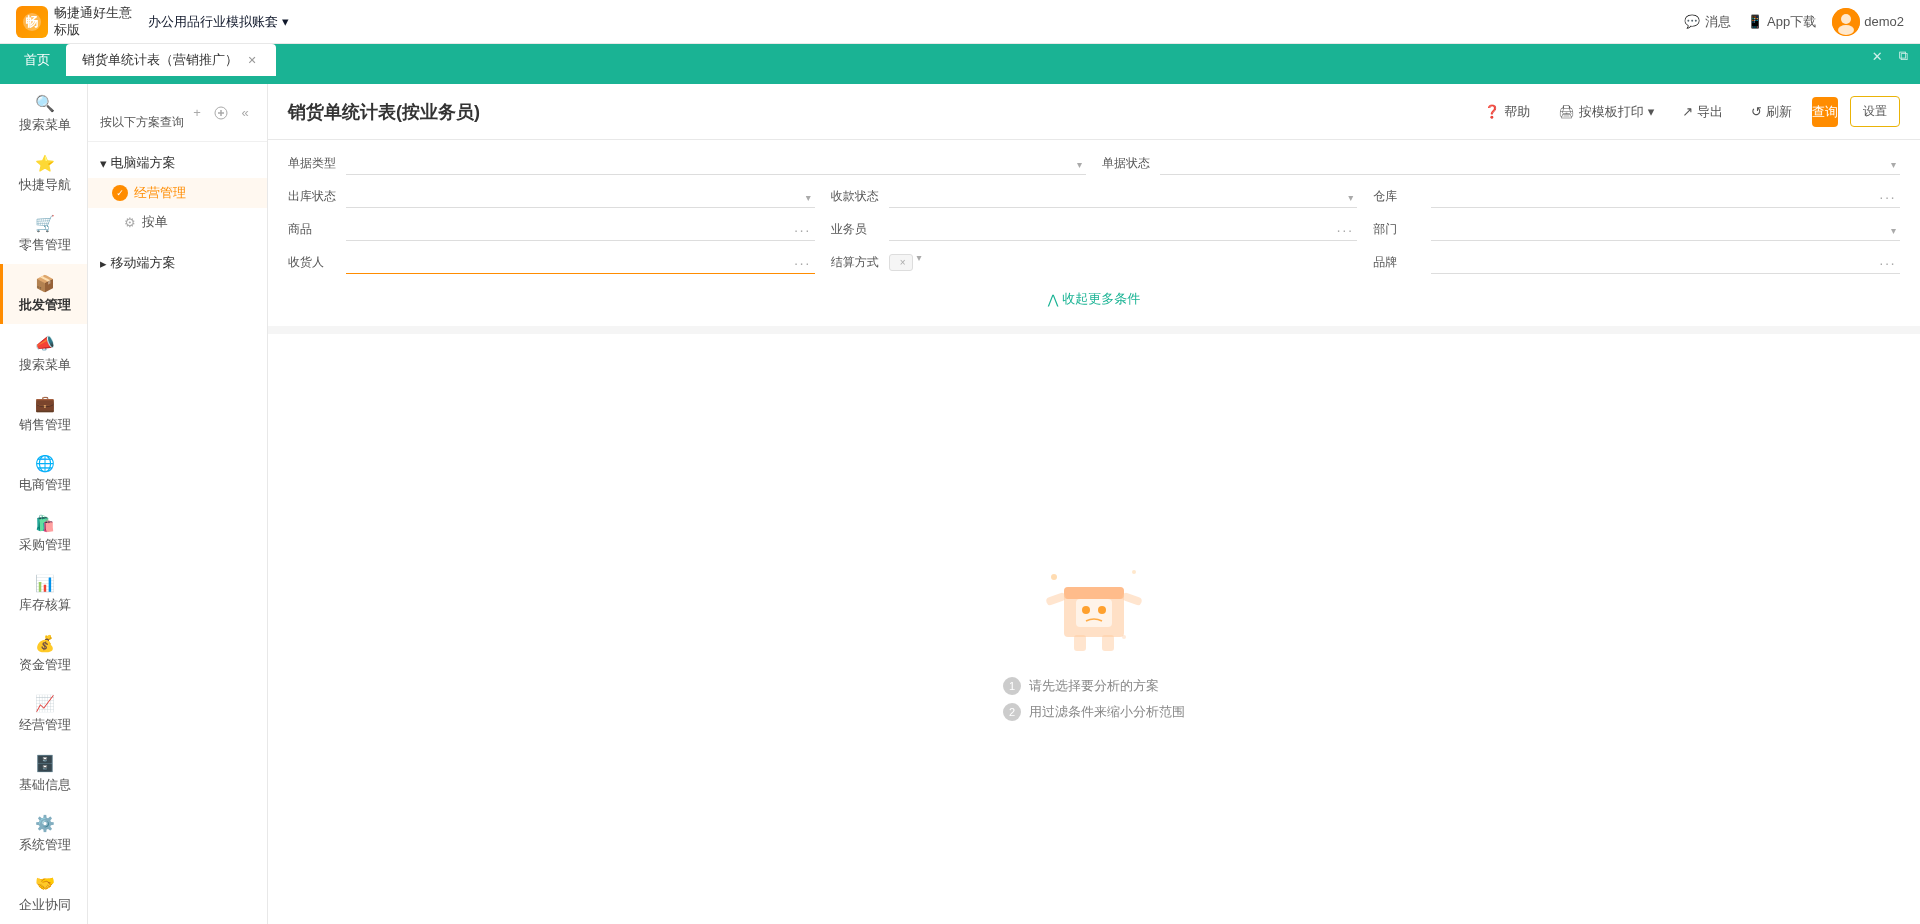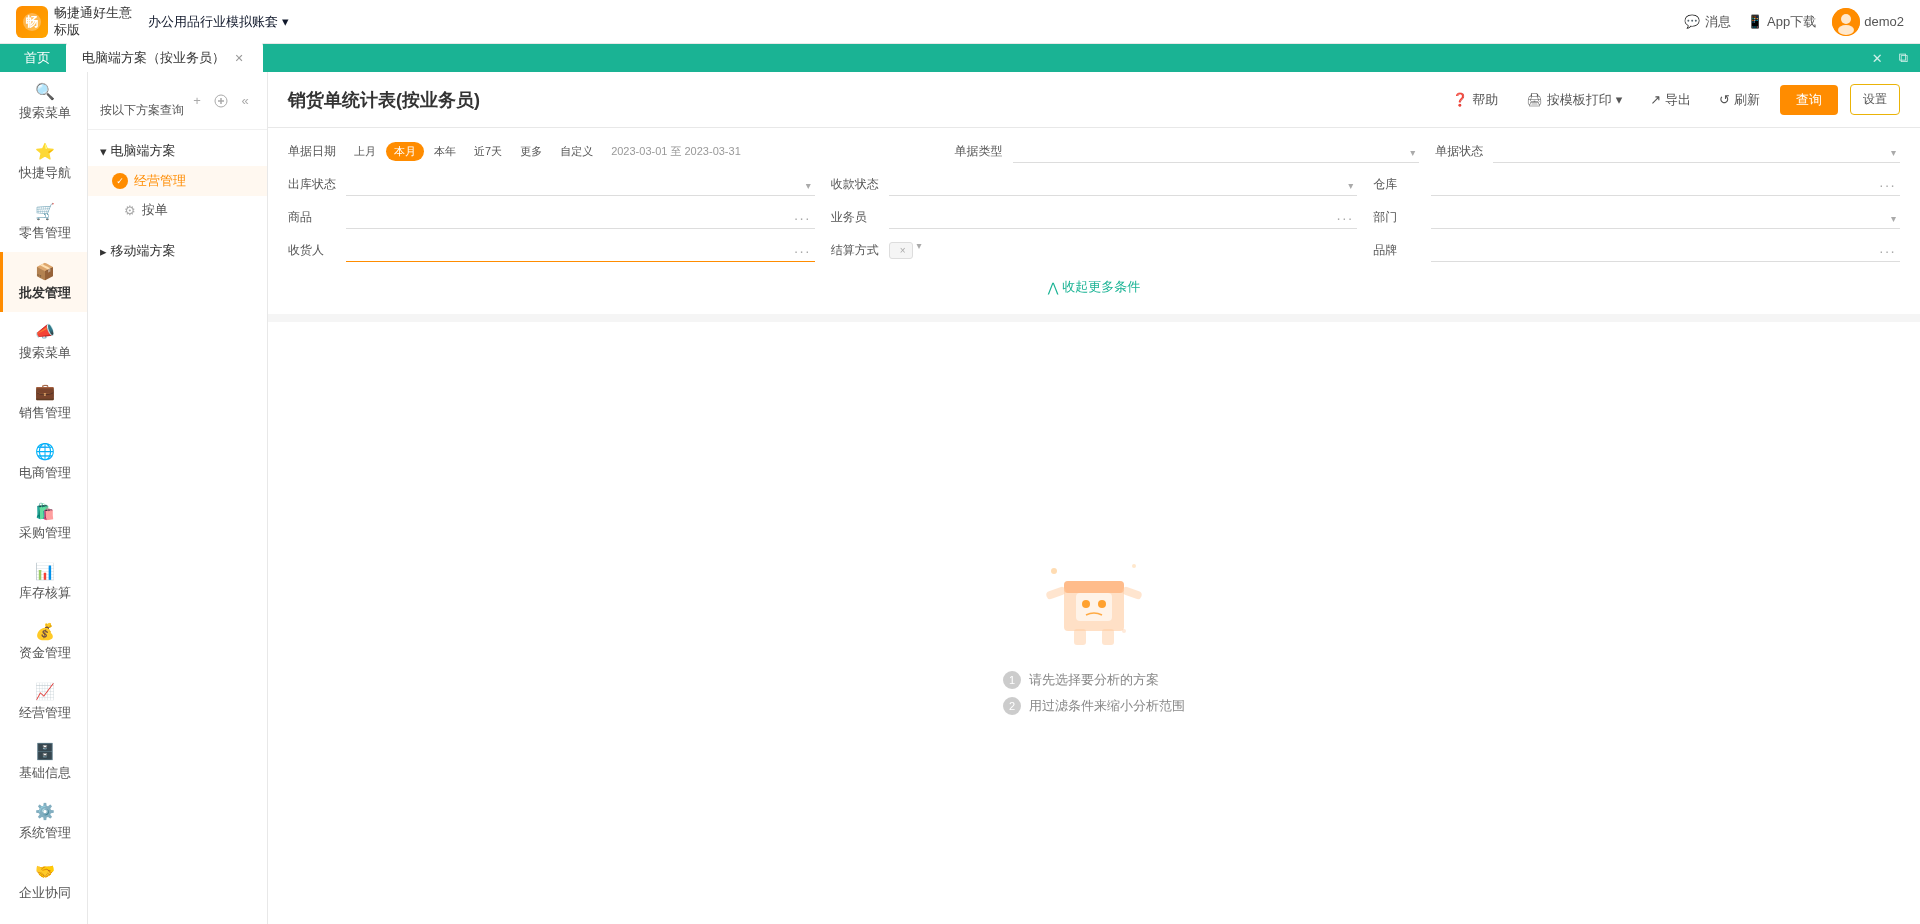--- a/index.html
+++ b/index.html
@@ -73,24 +73,24 @@
       display: flex;
       align-items: center;
       justify-content: center;
       color: white;
       font-size: 11px;
       overflow: hidden;
     }
 
     
     .tab-bar {
-      height: 28px;
+      height: 40px;
       background: #1ab394;
       display: flex;
-      align-items: center;
+      align-items: flex-start;
       padding: 0 0 0 8px;
       flex-shrink: 0;
     }
     .tab-item {
       height: 32px;
       display: flex;
       align-items: center;
       padding: 0 16px;
       cursor: pointer;
       color: rgba(255,255,255,0.85);
@@ -306,21 +306,21 @@
       gap: 4px;
       font-size: 12px;
       color: #555;
       cursor: pointer;
       padding: 4px 8px;
       border-radius: 4px;
     }
     .page-action-btn.primary {
       background: #ff8c00;
       color: white;
-      padding: 6px 16px;
+      padding: 6px 0;
       border-radius: 4px;
       font-size: 13px;
     }
     .page-action-btn.secondary {
       background: #fff;
       color: #555;
       border: 1px solid #eab308;
       padding: 6px 12px;
       border-radius: 4px;
     }
@@ -538,21 +538,21 @@
       <span>demo2</span>
     </div>
   </div>
 </div>
 
 <div class="tab-bar">
   <div class="tab-item home">
     <span>首页</span>
   </div>
   <div class="tab-item active">
-    <span>电脑端方案（按业务员）</span>
+    <span>销货单统计表（营销推广）</span>
     <span class="tab-close">✕</span>
   </div>
   <div class="tab-bar-actions">
     <span class="tab-bar-action">✕</span>
     <span class="tab-bar-action">⧉</span>
   </div>
 </div>
 
 <div class="main-layout">
 
@@ -680,34 +680,20 @@
             <span>刷新</span>
           </div>
           <div class="page-action-btn primary">查询</div>
           <div class="page-action-btn secondary">设置</div>
         </div>
       </div>
 
       <div class="filter-area">
 
         <div class="filter-row">
-          <div class="filter-item" style="flex:1.4">
-            <span class="filter-label">单据日期</span>
-            <div class="date-filter">
-              <div class="date-tabs">
-                <span class="date-tab">上月</span>
-                <span class="date-tab active">本月</span>
-                <span class="date-tab">本年</span>
-                <span class="date-tab">近7天</span>
-                <span class="date-tab">更多</span>
-                <span class="date-tab">自定义</span>
-              </div>
-              <span class="date-range">2023-03-01 至 2023-03-31</span>
-            </div>
-          </div>
           <div class="filter-item">
             <span class="filter-label">单据类型</span>
             <div class="filter-control">
               <input class="filter-select" type="text" readonly="" style="">
               <span class="filter-arrow">▾</span>
             </div>
           </div>
           <div class="filter-item">
             <span class="filter-label">单据状态</span>
             <div class="filter-control">

